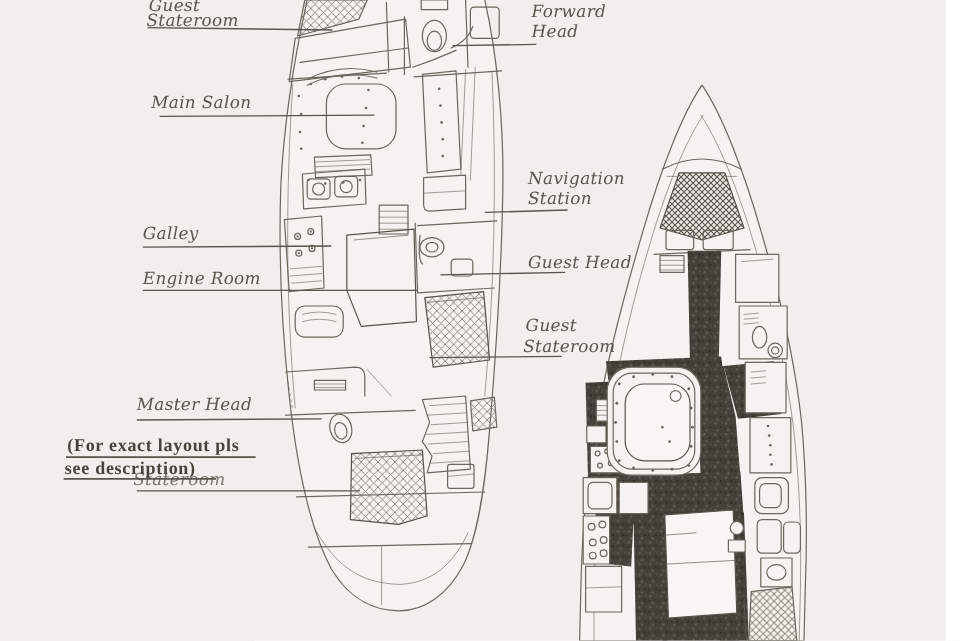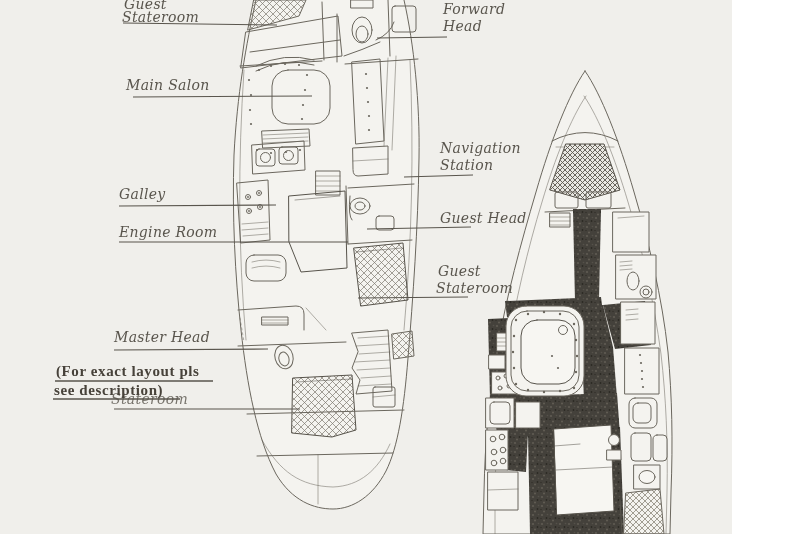--- a/index.html
+++ b/index.html
@@ -1,17 +1,17 @@
 <!DOCTYPE html>
 <html style="--paper: #f0efeb; --paper2: #f4f3ef; --ink: #6b675e; --ink-dark: #57534b; --label-ink: #59554d; --walkway: #44413b;"><head>
 <meta charset="utf-8">
 <style>
   html,body{margin:0;padding:0;}
   .page{
-    position:relative;width:732px;height:534px;overflow:hidden;
+    position:relative;width:788px;height:534px;overflow:hidden;
     background:var(--paper,#f0efeb);
     font-family:"DejaVu Serif",serif;
   }
   svg{display:block;}
   .s{stroke:var(--ink,#6b675e);fill:none;stroke-width:1;stroke-linecap:round;stroke-linejoin:round;}
   .sd{stroke:var(--ink-dark,#57534b);}
   .thin{stroke-width:.7;opacity:.75;}
   .fillhull{fill:var(--paper2,#f4f3ef);}
   .fillpaper{fill:var(--paper2,#f4f3ef);}
   .fillwhite{fill:#f7f6f2;}

